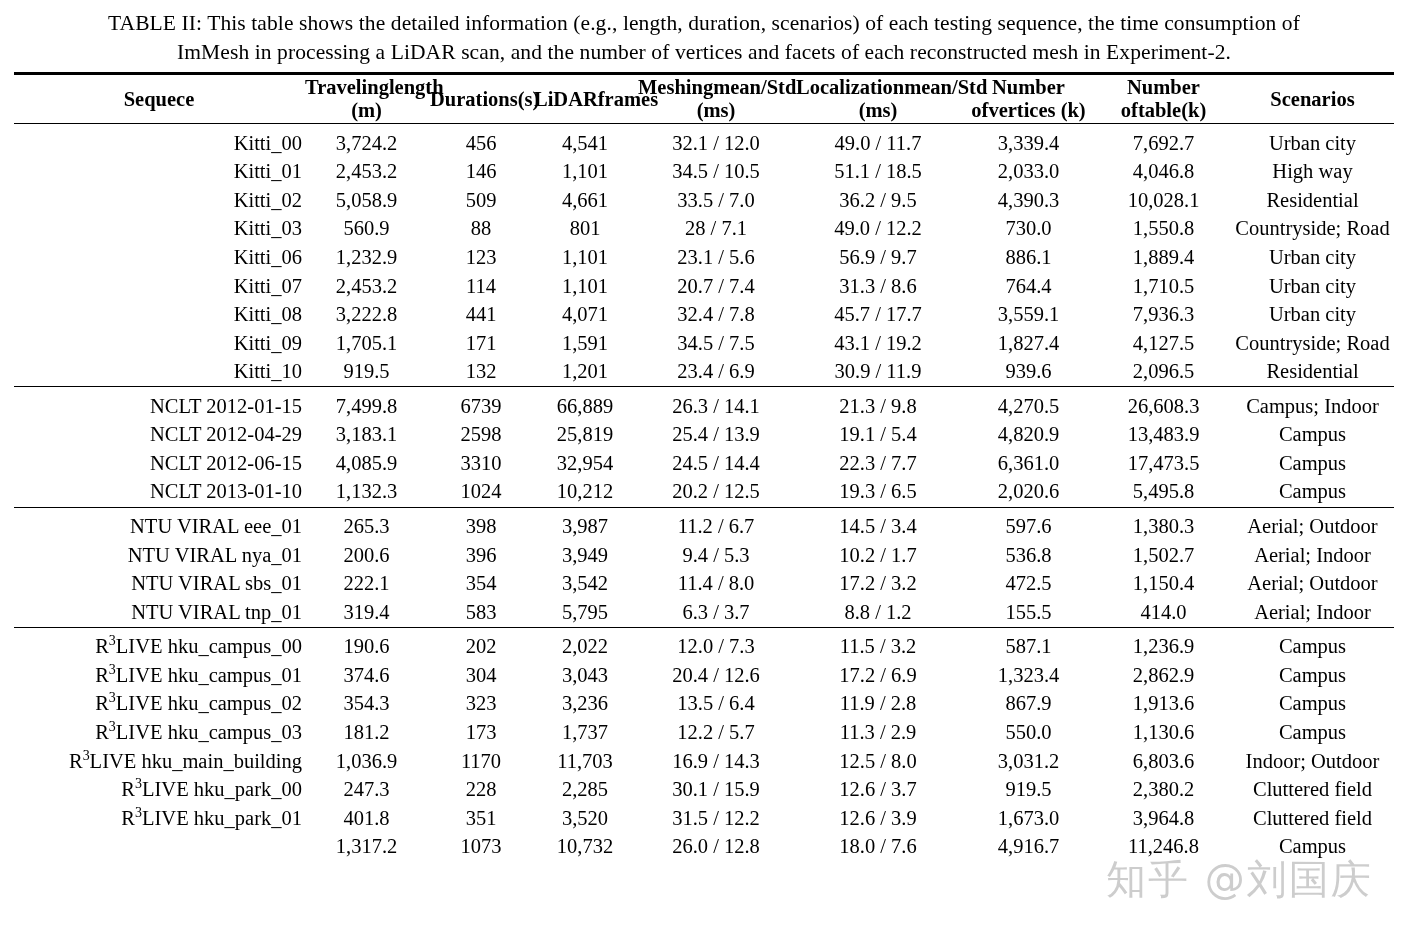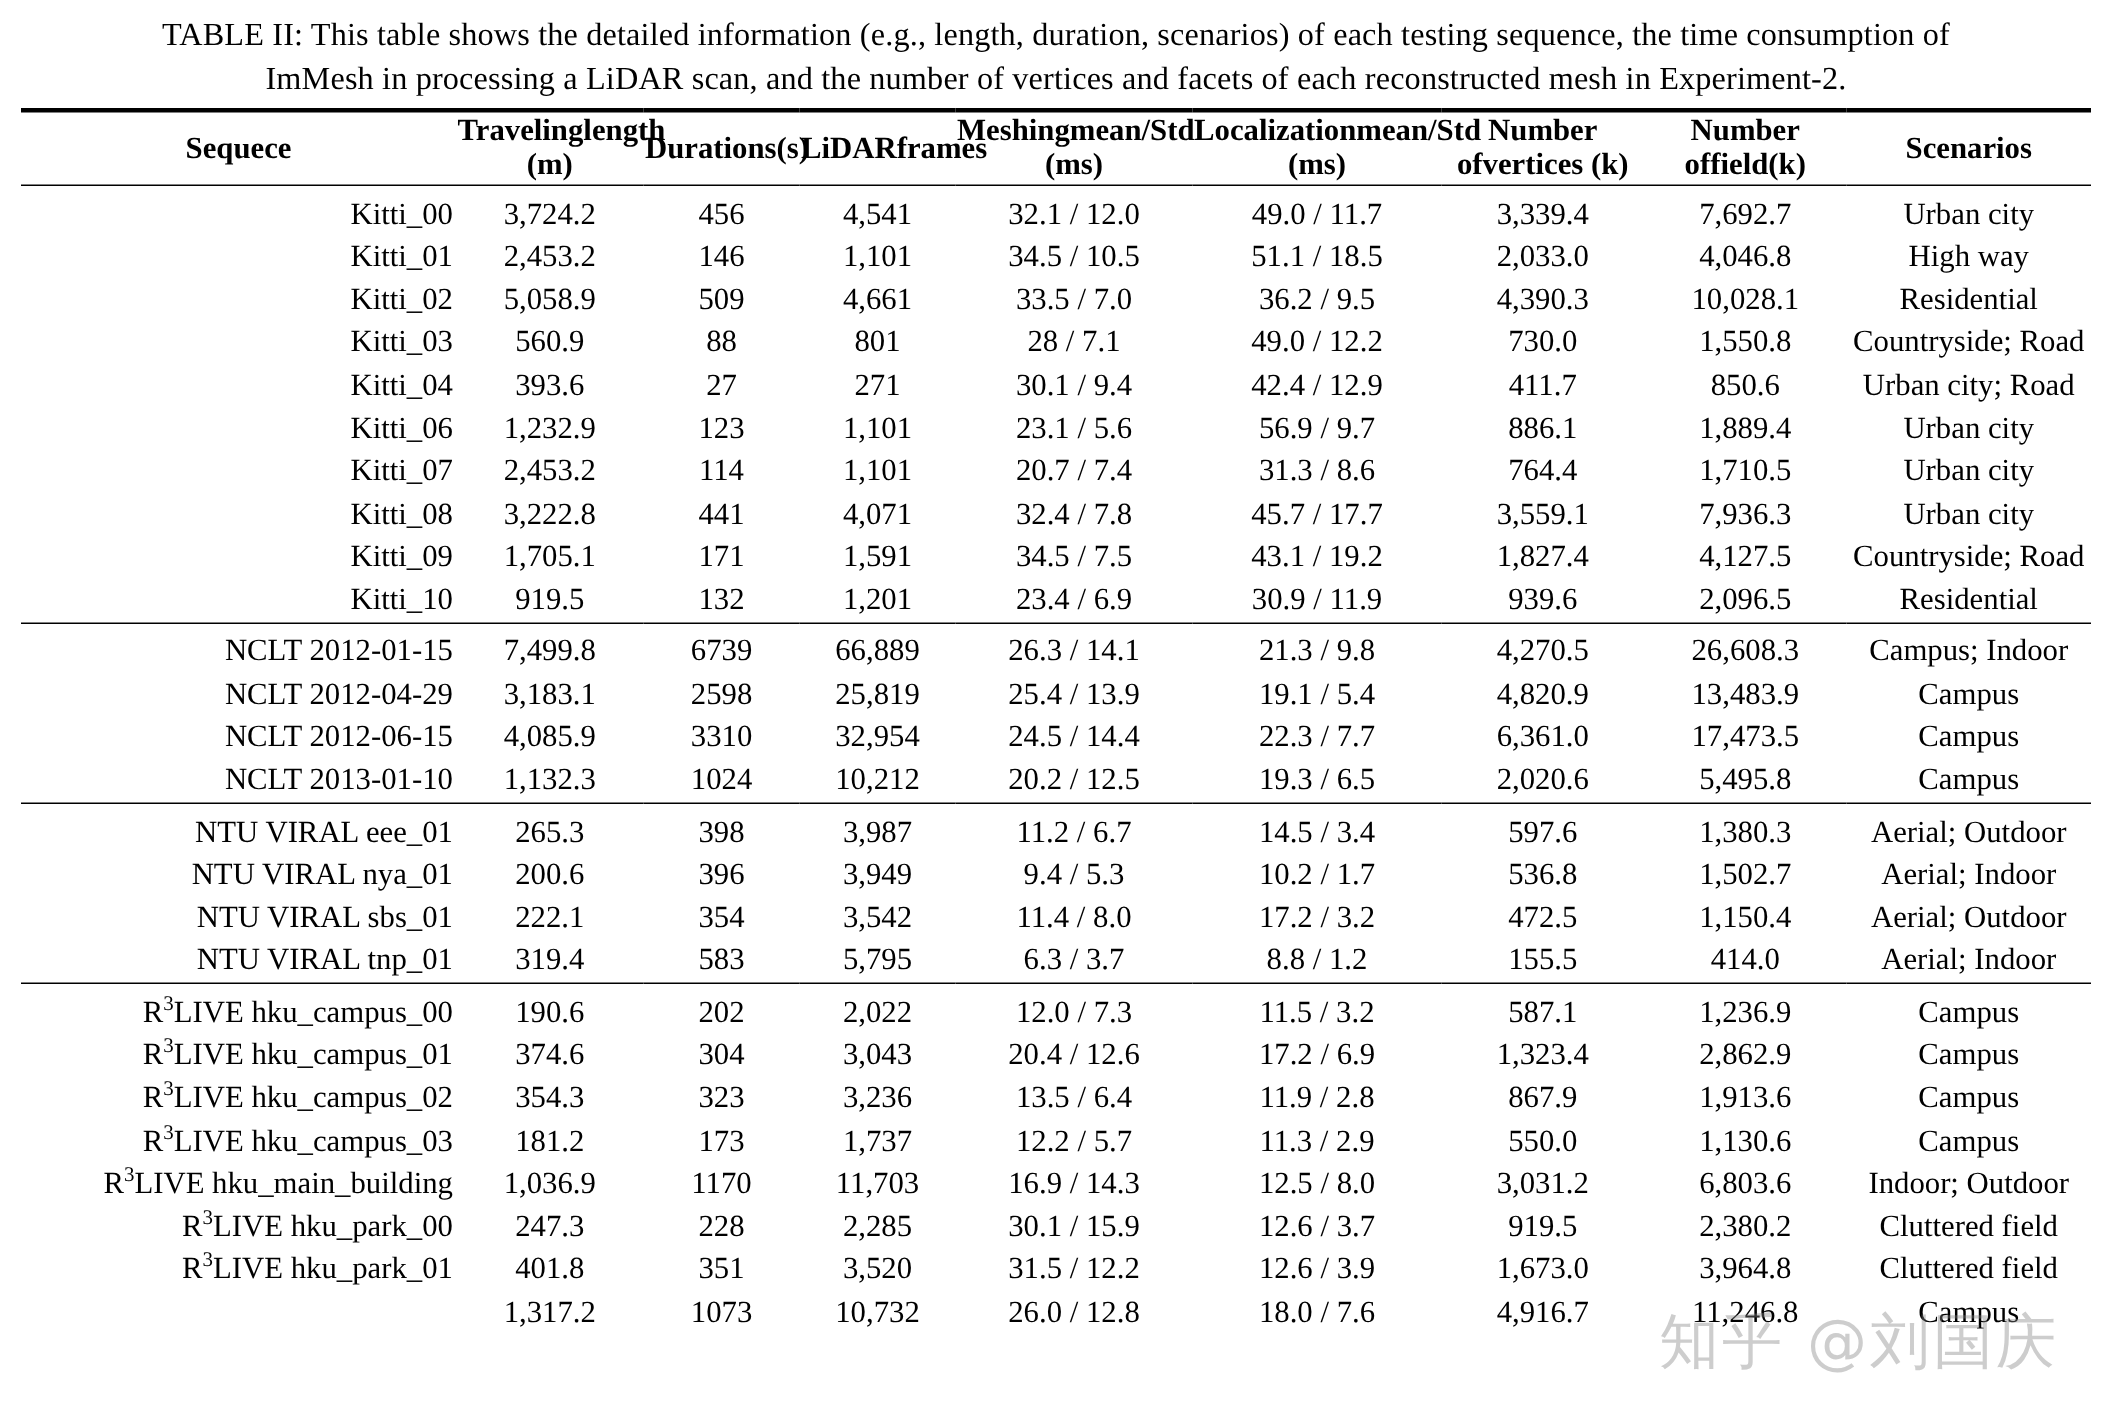--- a/index.html
+++ b/index.html
@@ -75,21 +75,20 @@
     position: absolute;
     left: 1106px;
     top: 852px;
     font-family: "DejaVu Sans", sans-serif;
     font-size: 40px;
     color: rgba(130,130,130,0.40);
     white-space: nowrap;
     letter-spacing: 2px;
     pointer-events: none;
     user-select: none;
-    margin-top: 15px;
   }
 </style>
 </head>
 <body>
 
 <div id="page">
 
   <div class="caption">
     <span class="caption-line">TABLE II: This table shows the detailed information (e.g., length, duration, scenarios) of each testing sequence, the time consumption of</span>
     <span class="caption-line">ImMesh in processing a LiDAR scan, and the number of vertices and facets of each reconstructed mesh in Experiment-2.</span>
@@ -112,21 +111,21 @@
           <td colspan="9"></td>
         </tr>
         <tr>
           <th><span class="hl">Sequece</span></th>
           <th><span class="hl">Traveling</span><span class="hl">length (m)</span></th>
           <th><span class="hl">Durations</span><span class="hl">(s)</span></th>
           <th><span class="hl">LiDAR</span><span class="hl">frames</span></th>
           <th><span class="hl">Meshing</span><span class="hl">mean/Std (ms)</span></th>
           <th><span class="hl">Localization</span><span class="hl">mean/Std (ms)</span></th>
           <th><span class="hl">Number of</span><span class="hl">vertices (k)</span></th>
-          <th><span class="hl">Number of</span><span class="hl">field(k)</span></th>
+          <th><span class="hl">Number of</span><span class="hl">table(k)</span></th>
           <th><span class="hl">Scenarios</span></th>
         </tr>
         <tr class="rule-thin">
           <td colspan="9"></td>
         </tr>
         <tr class="gap">
           <td colspan="9"></td>
         </tr>
         <tr>
           <td class="seq">Kitti_00</td>
@@ -166,31 +165,20 @@
           <td>560.9</td>
           <td>88</td>
           <td>801</td>
           <td>28 / 7.1</td>
           <td>49.0 / 12.2</td>
           <td>730.0</td>
           <td>1,550.8</td>
           <td>Countryside; Road</td>
         </tr>
         <tr>
-          <td class="seq">Kitti_04</td>
-          <td>393.6</td>
-          <td>27</td>
-          <td>271</td>
-          <td>30.1 / 9.4</td>
-          <td>42.4 / 12.9</td>
-          <td>411.7</td>
-          <td>850.6</td>
-          <td>Urban city; Road</td>
-        </tr>
-        <tr>
           <td class="seq">Kitti_06</td>
           <td>1,232.9</td>
           <td>123</td>
           <td>1,101</td>
           <td>23.1 / 5.6</td>
           <td>56.9 / 9.7</td>
           <td>886.1</td>
           <td>1,889.4</td>
           <td>Urban city</td>
         </tr>

